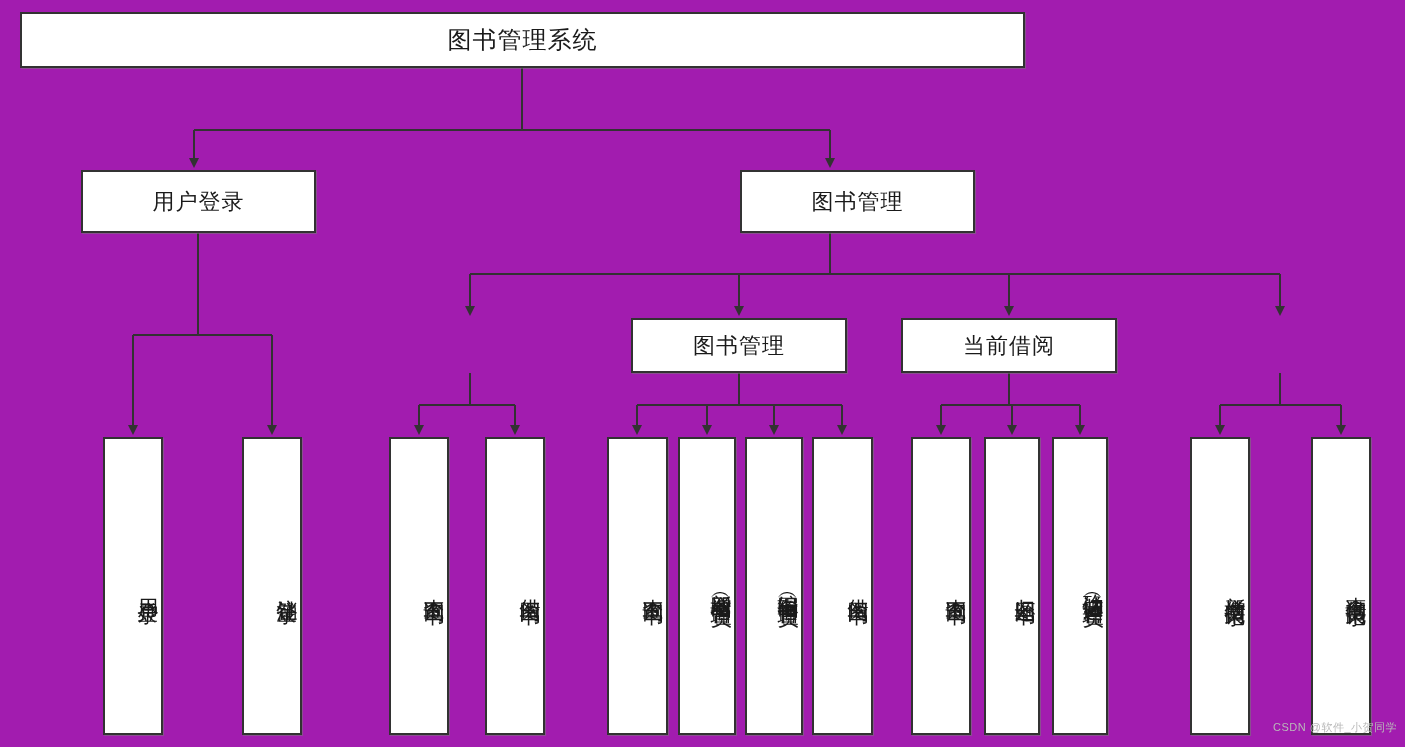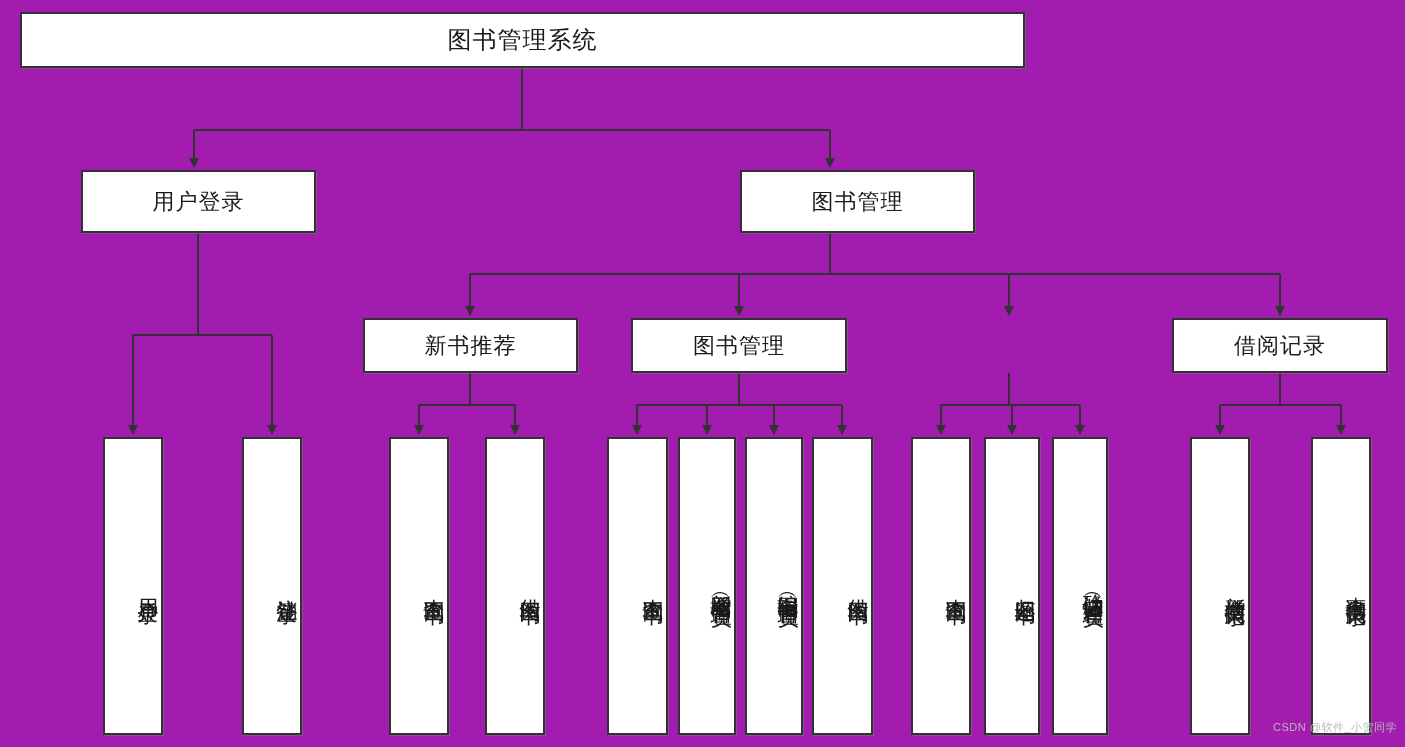--- a/index.html
+++ b/index.html
@@ -123,23 +123,22 @@
       <path d="M1220,405 L1220,427" marker-end="url(#arrow)"></path>
       <path d="M1341,405 L1341,427" marker-end="url(#arrow)"></path>
     </g>
   </svg>
 
   <div class="node h root" id="n-root" style="left: 20px; top: 12px; width: 1005px; height: 56px;">图书管理系统</div>
 
   <div class="node h" id="n-l2-0" style="left: 81px; top: 170px; width: 235px; height: 63px;">用户登录</div>
   <div class="node h" id="n-l2-1" style="left: 740px; top: 170px; width: 235px; height: 63px;">图书管理</div>
 
-  <div class="node h" id="n-l3-0" style="left: 363px; top: 318px; width: 215px; height: 55px;">新书推荐</div>
   <div class="node h" id="n-l3-1" style="left: 631px; top: 318px; width: 216px; height: 55px;">图书管理</div>
-  <div class="node h" id="n-l3-3" style="left: 1172px; top: 318px; width: 216px; height: 55px;">借阅记录</div>
+  <div class="node h" id="n-l3-2" style="left: 901px; top: 318px; width: 216px; height: 55px;">当前借阅</div>
 
   <div class="node v" id="n-lf-0" style="left: 103px; top: 437px; width: 60px; height: 298px;">
       <span class="vtxt">用户登录</span>
     </div>
   <div class="node v" id="n-lf-1" style="left: 242px; top: 437px; width: 60px; height: 298px;">
       <span class="vtxt">注销登录</span>
     </div>
   <div class="node v" id="n-lf-2" style="left: 389px; top: 437px; width: 60px; height: 298px;">
       <span class="vtxt">查询图书</span>
     </div>

